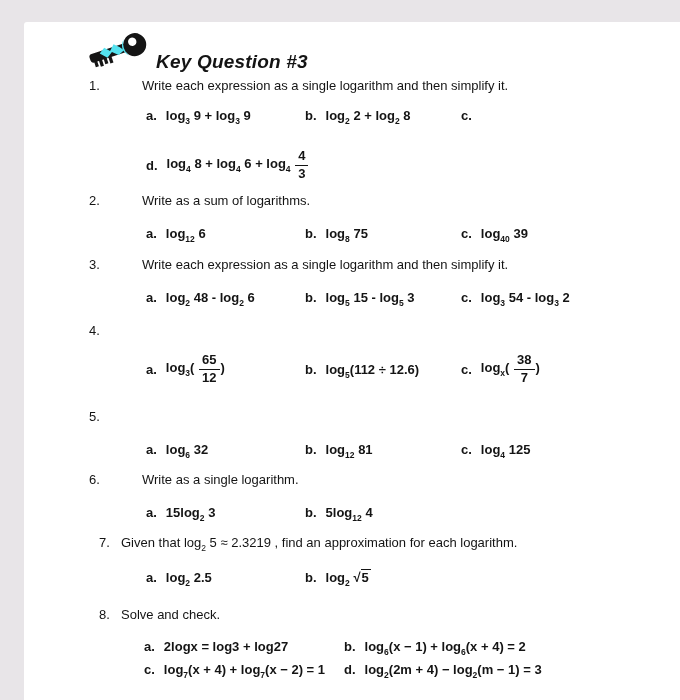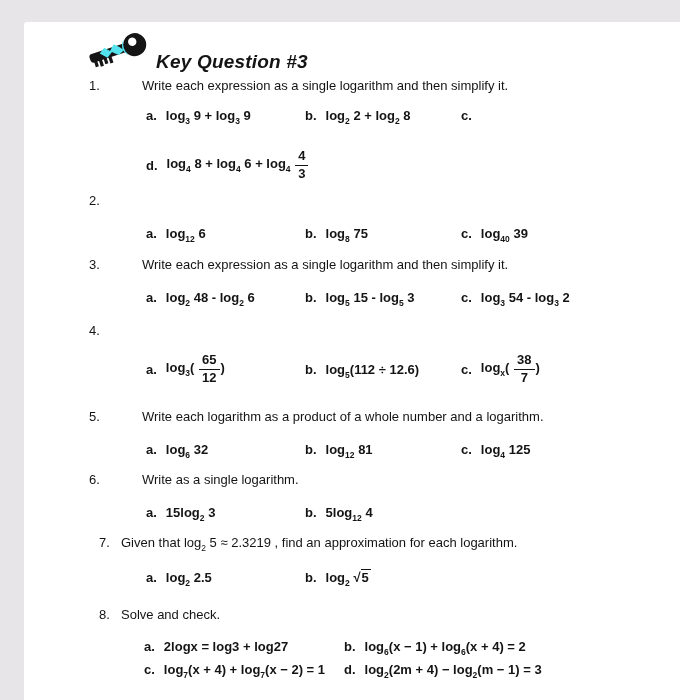--- a/index.html
+++ b/index.html
@@ -107,20 +107,21 @@
         <div class="opt-row h-frac">
           <span class="opt">
             <span class="olabel">d.</span>
             <span class="math">log<sub>4</sub> 8 + log<sub>4</sub> 6 + log<sub>4</sub> <span class="frac"><span class="fnum">4</span><span class="fden">3</span></span></span>
           </span>
         </div>
       </div>
       <div class="qb qb1">
         <div class="q-head">
           <span class="num">2.</span>
+          <span class="prompt">Write as a sum of logarithms.</span>
         </div>
         <div class="opt-row">
           <span class="opt">
             <span class="olabel">a.</span>
             <span class="math">log<sub>12</sub> 6</span>
           </span>
           <span class="opt">
             <span class="olabel">b.</span>
             <span class="math">log<sub>8</sub> 75</span>
           </span>
@@ -165,21 +166,20 @@
           </span>
           <span class="opt">
             <span class="olabel">c.</span>
             <span class="math">log<sub>x</sub>( <span class="frac"><span class="fnum">38</span><span class="fden">7</span></span>)</span>
           </span>
         </div>
       </div>
       <div class="qb qb4">
         <div class="q-head">
           <span class="num">5.</span>
-          <span class="prompt">Write each logarithm as a product of a whole number and a logarithm.</span>
         </div>
         <div class="opt-row">
           <span class="opt">
             <span class="olabel">a.</span>
             <span class="math">log<sub>6</sub> 32</span>
           </span>
           <span class="opt">
             <span class="olabel">b.</span>
             <span class="math">log<sub>12</sub> 81</span>
           </span>

